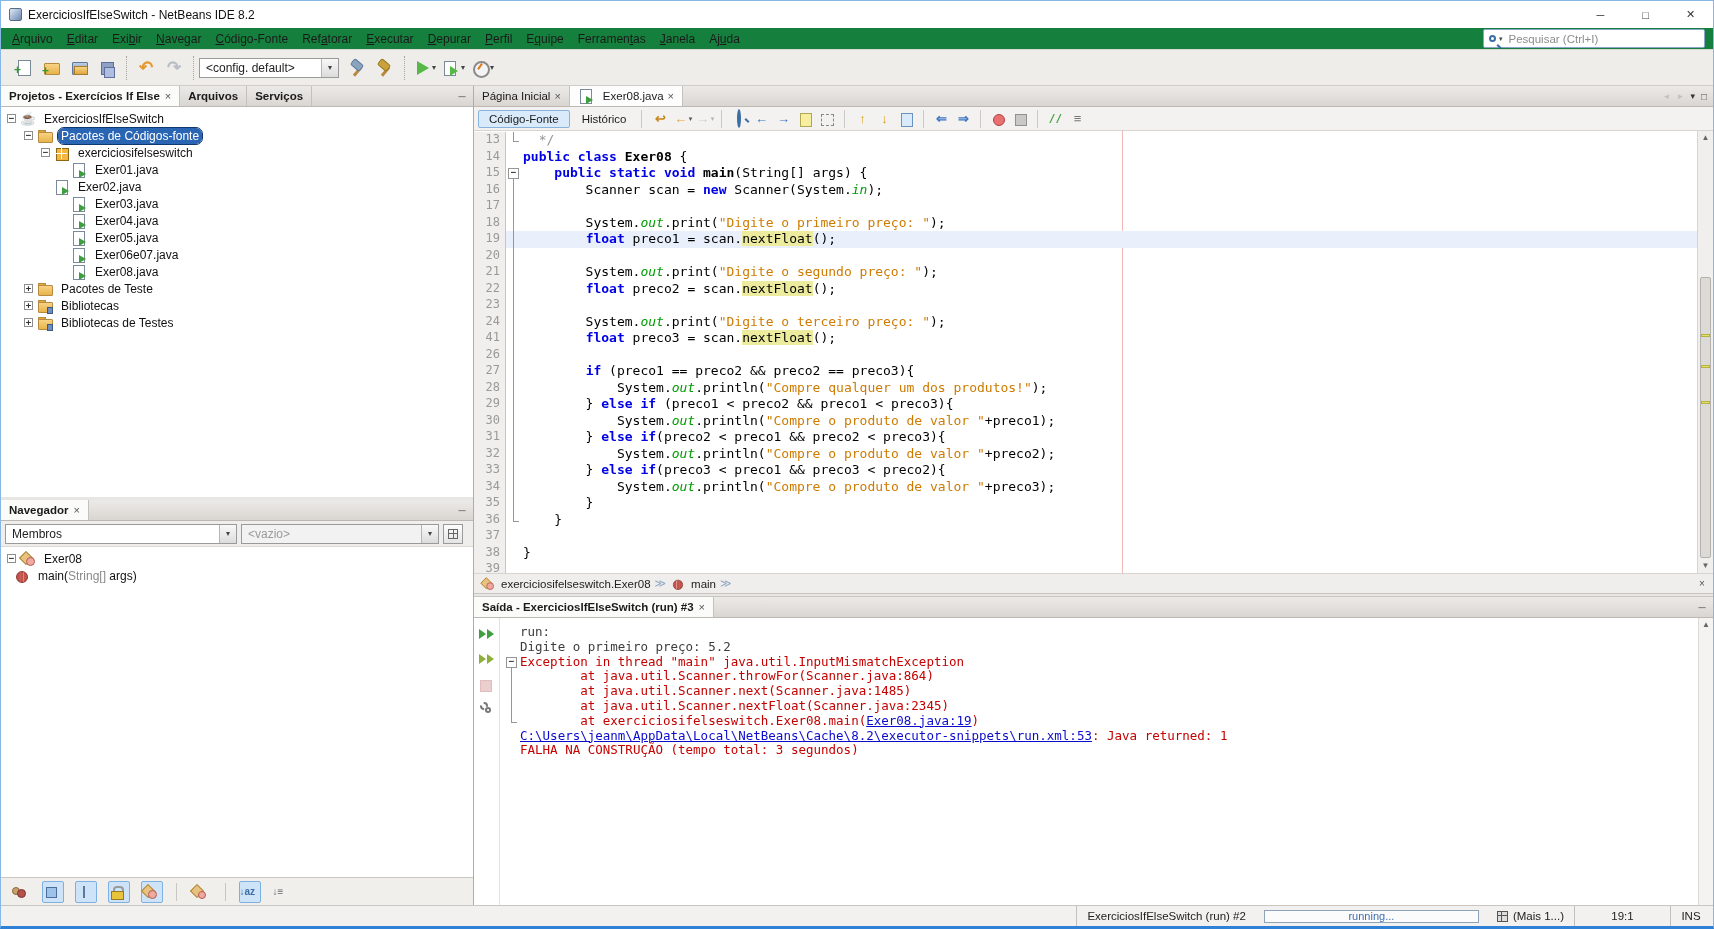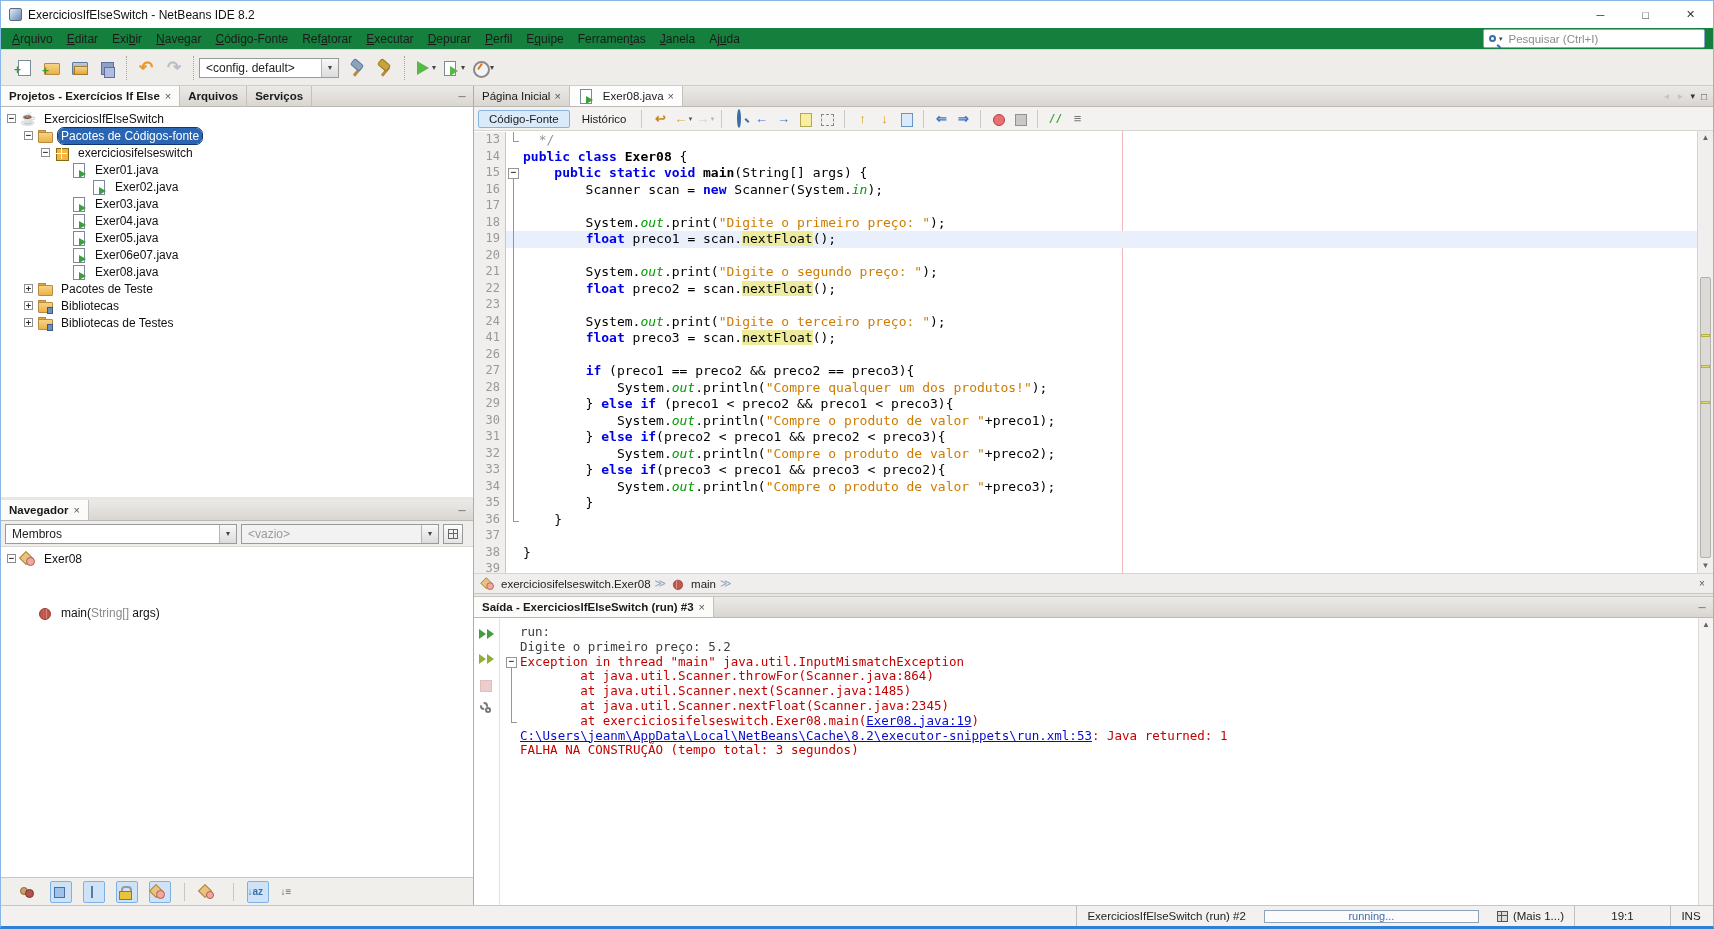--- a/index.html
+++ b/index.html
@@ -100,21 +100,21 @@
   .ic-class::after{content:"";position:absolute;right:1px;bottom:1px;width:7px;height:7px;background:#f0a9a0;border:1px solid #b55a50;border-radius:50%;}
   .ic-method::before{content:"";position:absolute;left:2px;top:3px;width:10px;height:10px;border-radius:50%;
     background:linear-gradient(90deg,#c2544b 30%,#e09a93 32%,#c2544b 36%,#c2544b 62%,#e09a93 64%,#c2544b 68%);border:1px solid #8e3a33;}
   
   .navpanel{flex:1;display:flex;flex-direction:column;border-top:3px solid #e8e6e3;min-height:0;}
   .filterrow{height:26px;flex:none;display:flex;align-items:center;gap:4px;padding:3px 4px;background:#f0eeec;border-bottom:1px solid #dcd9d5;}
   .gridbtn{width:20px;height:20px;border:1px solid #9a9a9a;background:linear-gradient(#fdfdfd,#e4e4e4);
     display:flex;align-items:center;justify-content:center;}
   .gridglyph{width:10px;height:10px;border:1px solid #666;
     background:linear-gradient(#666,#666) 4px 0/1px 10px no-repeat,linear-gradient(#666,#666) 0 3px/10px 1px no-repeat;}
-  .navtoolbar{height:28px;flex:none;display:flex;align-items:center;gap:11px;padding:0 16px;background:#f1efec;border-top:1px solid #c9c6c2;}
+  .navtoolbar{height:28px;flex:none;display:flex;align-items:center;gap:11px;padding:0 8px;background:#f1efec;border-top:1px solid #c9c6c2;}
   .nbtn{width:22px;height:22px;display:flex;align-items:center;justify-content:center;border-radius:2px;position:relative;}
   .nbtn.toggled{background:#cfe3f8;border:1px solid #7fb0e2;}
   .nsep{width:1px;height:18px;border-left:1px solid #c9c6c2;margin:0 2px;}
   .ic-inherited::before{content:"";position:absolute;left:2px;top:3px;width:6px;height:6px;border-radius:50%;background:#caa06a;border:1px solid #8a6a3a;}
   .ic-inherited::after{content:"";position:absolute;left:7px;top:5px;width:7px;height:7px;border-radius:50%;background:#b5524a;border:1px solid #7a332d;}
   .ic-field::before{content:"";position:absolute;left:3px;top:3px;width:9px;height:9px;background:#9ec2e8;border:1px solid #4a6f9e;}
   .ic-staticm::before{content:"";position:absolute;left:7px;top:2px;width:2px;height:12px;background:#5c7a9e;}
   .ic-lock::before{content:"";position:absolute;left:4px;top:2px;width:7px;height:6px;border:2px solid #9a9a9a;border-bottom:none;border-radius:4px 4px 0 0;}
   .ic-lock::after{content:"";position:absolute;left:2px;top:7px;width:11px;height:7px;background:#e8c43c;border:1px solid #9a7a1e;}
   .ic-innerclass::before{content:"";position:absolute;left:1px;top:2px;width:8px;height:8px;background:#e9c27f;border:1px solid #a98437;transform:rotate(45deg);}
@@ -343,21 +343,21 @@
           <div class="trow" style="padding-left: 40px;">
             <span class="tgl minus">−</span>
             <span class="tico ic-package"></span>
             <span class="tlabel">exerciciosifelseswitch</span>
           </div>
           <div class="trow" style="padding-left: 57px;">
             <span class="tgl none"></span>
             <span class="tico ic-javafile"></span>
             <span class="tlabel">Exer01.java</span>
           </div>
-          <div class="trow" style="padding-left: 77px;">
+          <div class="trow" style="padding-left: 40px;">
             <span class="tgl none"></span>
             <span class="tico ic-javafile"></span>
             <span class="tlabel">Exer02.java</span>
           </div>
           <div class="trow" style="padding-left: 57px;">
             <span class="tgl none"></span>
             <span class="tico ic-javafile"></span>
             <span class="tlabel">Exer03.java</span>
           </div>
           <div class="trow" style="padding-left: 57px;">
@@ -422,21 +422,21 @@
           <div class="gridbtn">
             <span class="gridglyph"></span>
           </div>
         </div>
         <div class="treearea" id="navigator-tree">
             <div class="trow" style="padding-left: 6px;">
               <span class="tgl minus">−</span>
               <span class="tico ic-class"></span>
               <span class="tlabel">Exer08</span>
             </div>
-            <div class="trow" style="padding-left: 23px; margin-top: 37px;">
+            <div class="trow" style="">
               <span class="tgl none"></span>
               <span class="tico ic-method"></span>
               <span class="tlabel"><span class="tp-pl">main(</span><span class="tp-gy">String[]</span><span class="tp-pl"> args)</span></span>
             </div>
           </div>
         <div class="navtoolbar" id="navigator-toolbar">
             <div class="nbtn">
               <span class="tico ic-inherited"></span>
             </div>
             <div class="nbtn toggled">

